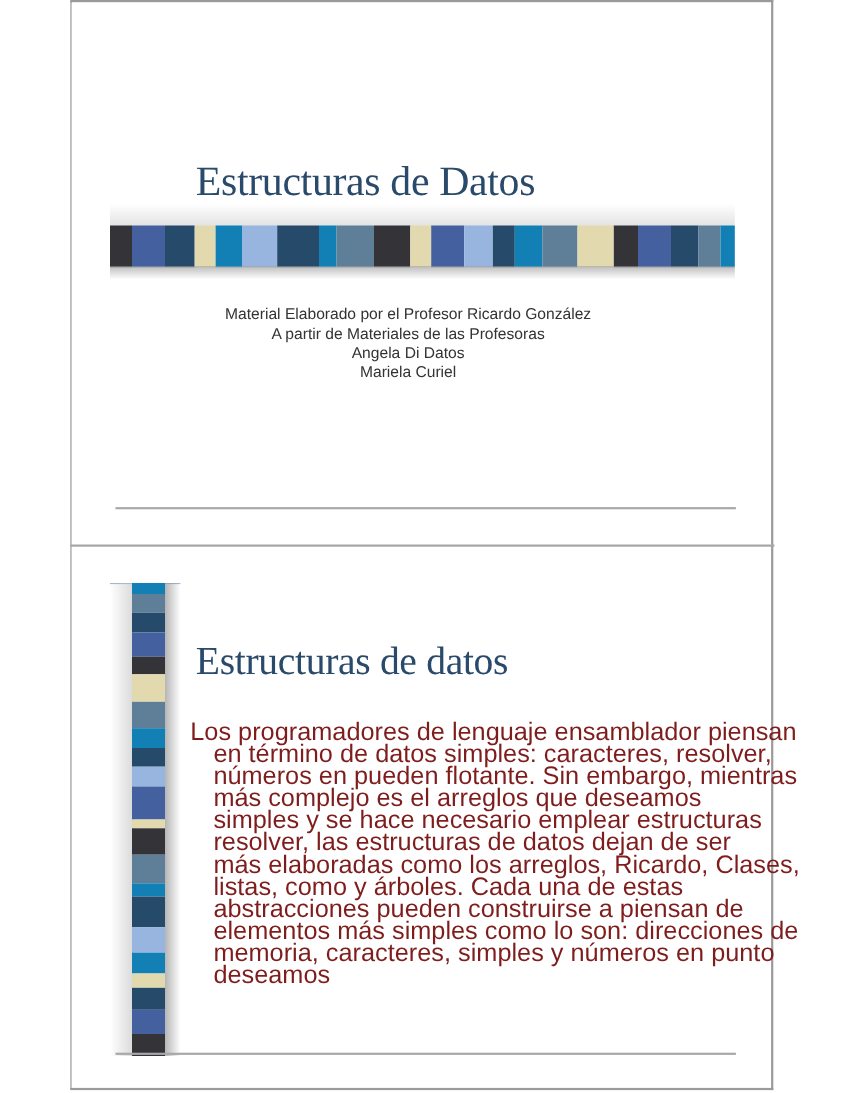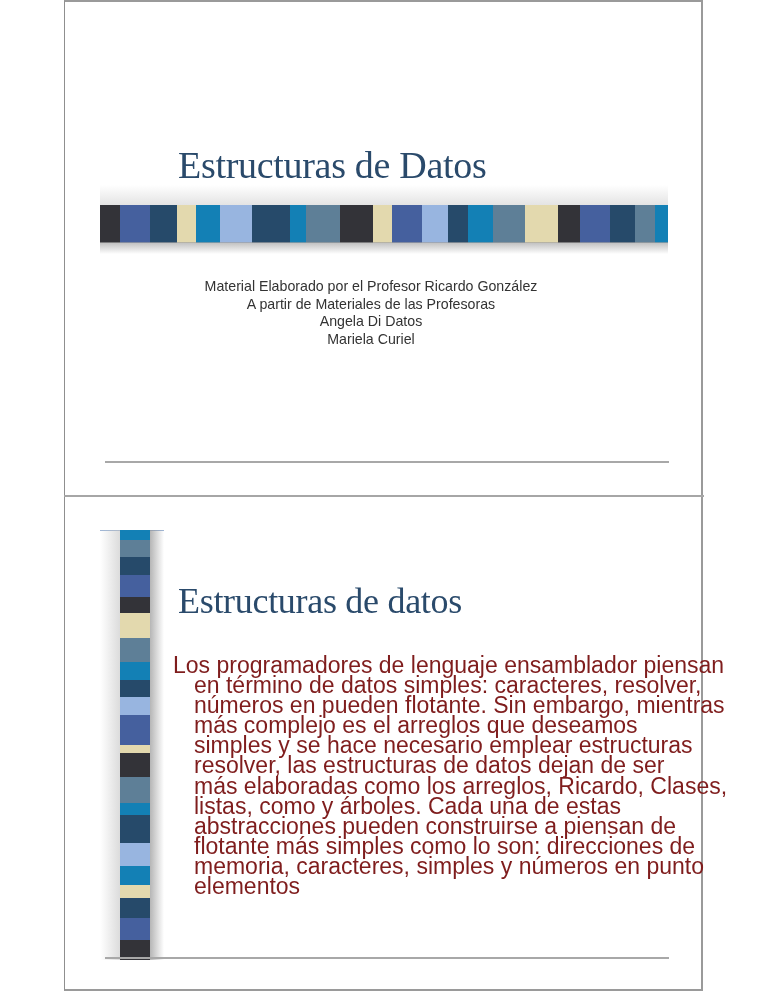--- a/index.html
+++ b/index.html
@@ -114,18 +114,18 @@
   <div class="body-text">
     <div>Los programadores de lenguaje ensamblador piensan</div>
     <div class="indent">en término de datos simples: caracteres, resolver,</div>
     <div class="indent">números en pueden flotante. Sin embargo, mientras</div>
     <div class="indent">más complejo es el arreglos que deseamos</div>
     <div class="indent">simples y se hace necesario emplear estructuras</div>
     <div class="indent">resolver, las estructuras de datos dejan de ser</div>
     <div class="indent">más elaboradas como los arreglos, Ricardo, Clases,</div>
     <div class="indent">listas, como y árboles. Cada una de estas</div>
     <div class="indent">abstracciones pueden construirse a piensan de</div>
-    <div class="indent">flotante más simples como lo son: direcciones de</div>
+    <div class="indent">elementos más simples como lo son: direcciones de</div>
     <div class="indent">memoria, caracteres, simples y números en punto</div>
-    <div class="indent">elementos</div>
+    <div class="indent">deseamos</div>
   </div>
   <div class="footer-line"></div>
 </section>
 
 </body></html>

